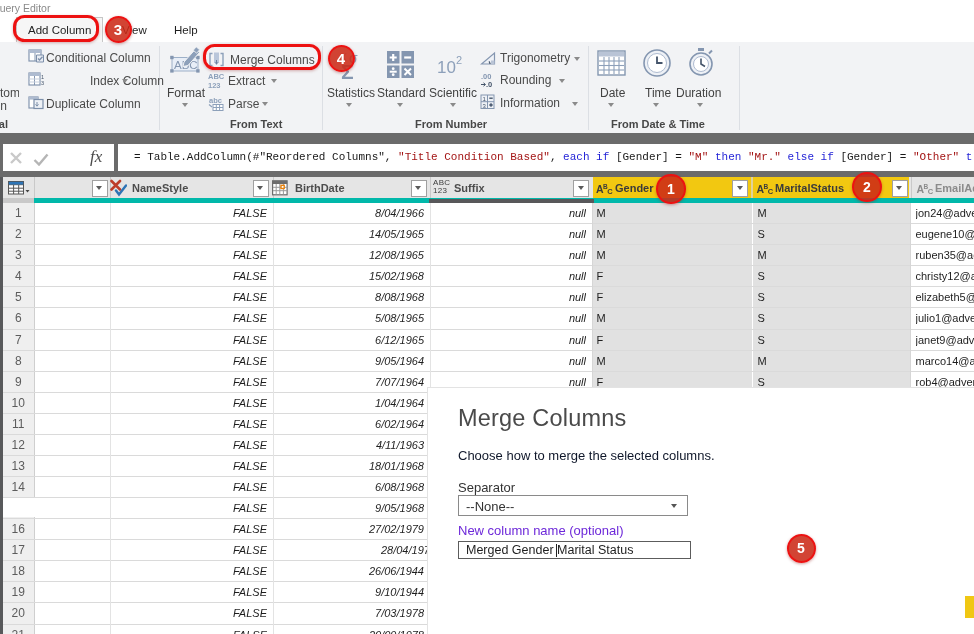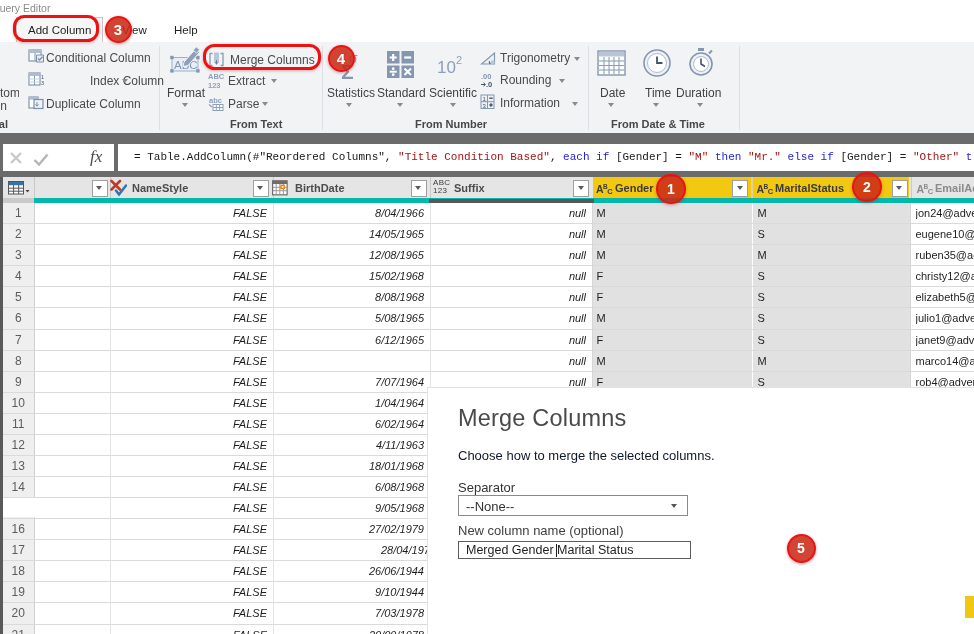--- a/index.html
+++ b/index.html
@@ -371,20 +371,21 @@
         <div class="cell it ra" style="left:430.0px;width:156.0px;">null</div>
         <div class="selbg" style="left:592.0px;width:159.5px;"></div>
         <div class="selbg" style="left:752.5px;width:157.0px;"></div>
         <div class="cell la" style="left:596.5px;width:100px;">F</div>
         <div class="cell la" style="left:757.5px;width:100px;">S</div>
         <div class="cell la" style="left:915.5px;width:58.5px;">janet9@adventure-works.com</div>
       </div>
 <div class="row" style="top:350.09000000000003px;height:21.07px;">
         <div class="rn" style="top:0;">8</div>
         <div class="cell it ra" style="left:109.5px;width:157.5px;">FALSE</div>
+        <div class="cell it ra" style="left:273.0px;width:151.0px;">9/05/1964</div>
         <div class="cell it ra" style="left:430.0px;width:156.0px;">null</div>
         <div class="selbg" style="left:592.0px;width:159.5px;"></div>
         <div class="selbg" style="left:752.5px;width:157.0px;"></div>
         <div class="cell la" style="left:596.5px;width:100px;">M</div>
         <div class="cell la" style="left:757.5px;width:100px;">M</div>
         <div class="cell la" style="left:915.5px;width:58.5px;">marco14@adventure-works.com</div>
       </div>
 <div class="row" style="top:371.15999999999997px;height:21.07px;">
         <div class="rn" style="top:0;">9</div>
         <div class="cell it ra" style="left:109.5px;width:157.5px;">FALSE</div>
@@ -564,19 +565,19 @@
   border-top:1px solid #e3e3e3;border-left:1px solid #e3e3e3;z-index:40;">
   <div style="position:absolute;left:30px;top:17px;font-size:23.5px;font-weight:300;color:#4a4a4a;
     letter-spacing:0.2px;">Merge Columns</div>
   <div style="position:absolute;left:30px;top:60px;font-size:13px;color:#0f172a;">Choose how to merge the selected columns.</div>
   <div style="position:absolute;left:30px;top:92px;font-size:13px;color:#333;">Separator</div>
   <div style="position:absolute;left:30px;top:107px;width:228px;height:19px;border:1px solid #8a8a8a;background:#fff;">
     <div style="position:absolute;left:7px;top:2.5px;font-size:13px;color:#333;">--None--</div>
     <div style="position:absolute;right:10px;top:8px;width:0;height:0;border-left:3.5px solid transparent;
       border-right:3.5px solid transparent;border-top:4px solid #555;"></div>
   </div>
-  <div style="position:absolute;left:30px;top:135px;font-size:13px;color:#404040;">New column name (optional)</div>
+  <div style="position:absolute;left:30px;top:135px;font-size:13px;color:#6d28d9;">New column name (optional)</div>
   <div style="position:absolute;left:30px;top:152.5px;width:231px;height:16.5px;border:1px solid #5c5c5c;background:#fff;">
     <div style="position:absolute;left:7px;top:1.5px;font-size:12.5px;color:#1e1e1e;white-space:pre;">Merged Gender <span style="position:relative;"><span style="position:absolute;left:-1px;top:0.5px;width:1.3px;height:13px;background:#222;"></span></span>Marital Status</div>
   </div>
   <div style="position:absolute;left:536.5px;top:207.5px;width:11px;height:22.5px;background:#f0c713;"></div>
 </div>
 <div style="position:absolute;left:786.5px;top:533.5px;width:29.0px;height:29.0px;border-radius:50%;background:rgba(203,40,22,0.87);border:2.5px solid rgba(238,17,17,0.95);box-sizing:border-box;box-shadow:0 1px 3px rgba(150,40,40,.45);color:#fff;font-size:14px;font-weight:bold;display:flex;align-items:center;justify-content:center;z-index:60;">5</div>
 
 </body></html>

